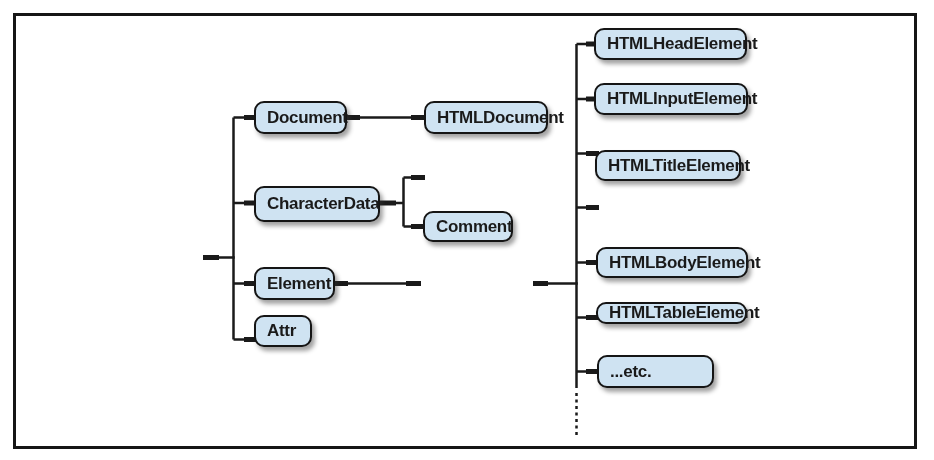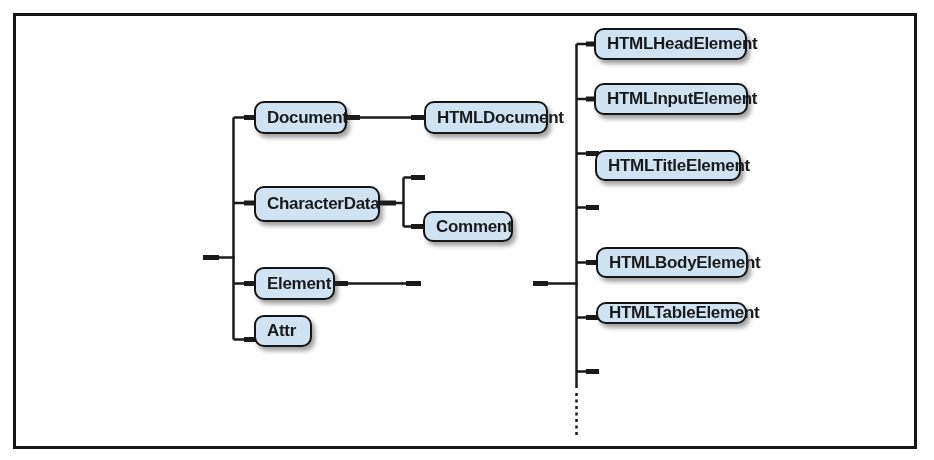--- a/index.html
+++ b/index.html
@@ -130,13 +130,16 @@
 
 
   <div class="box" style="left:596px; top:247px; width:152px; height:31px">
     <span>HTMLBodyElement</span>
   </div>
 
   <div class="box" style="left:596px; top:302px; width:151px; height:22px">
     <span>HTMLTableElement</span>
   </div>
 
+  <div class="box" style="left:597px; top:355px; width:117px; height:33px">
+    <span>...etc.</span>
+  </div>
 </div>
 
 </body></html>

